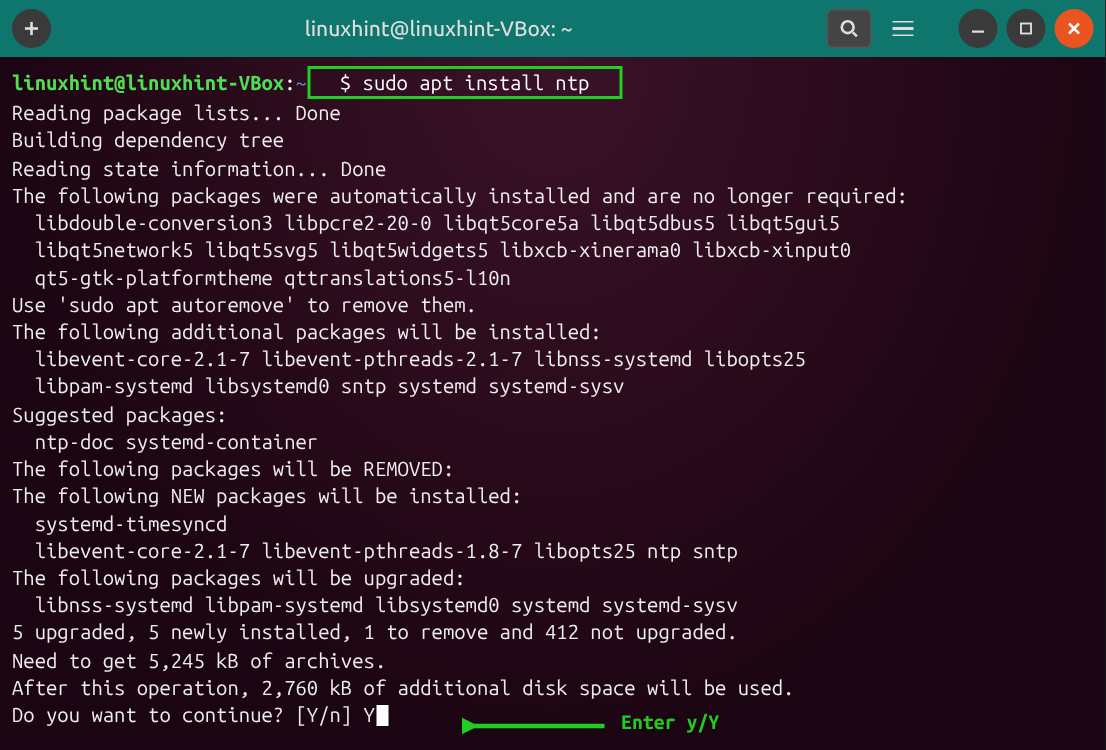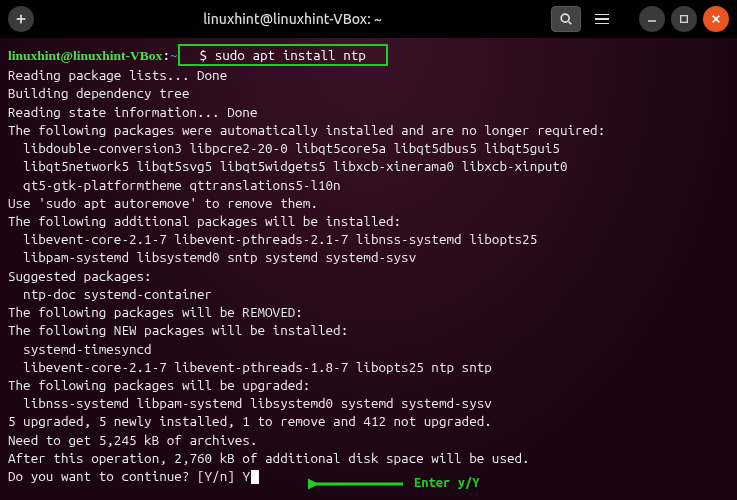--- a/index.html
+++ b/index.html
@@ -6,21 +6,21 @@
     body {
       width: 737px;
       height: 500px;
       background: #1a1a1a;
       font-family: "Ubuntu Mono", "Consolas", monospace;
       font-size: 13.5px;
       overflow: hidden;
     }
     .titlebar {
       height: 38px;
-      background: #000000;
+      background: #0f766e;
       display: flex;
       align-items: center;
       padding: 0 8px;
       gap: 6px;
     }
     .title-text {
       flex: 1;
       text-align: center;
       color: #ddd;
       font-family: "Ubuntu", sans-serif;
@@ -61,21 +61,21 @@
     .hamburger span { width: 14px; height: 1.5px; background: #ddd; }
     .terminal {
       padding: 6px 8px;
       color: #fff;
       line-height: 1.35;
       background: #2b0a1a;
       background: radial-gradient(ellipse at 50% 0%, #3b1228 0%, #1c0512 70%);
       height: calc(500px - 38px);
       position: relative;
     }
-    .prompt-user { color: #4fe04f; font-weight: bold; font-family: Liberation Serif, serif; }
+    .prompt-user { color: #4fe04f; font-weight: bold; }
     .prompt-path { color: #5a9fd4; }
     .white { color: #fff; }
     .cmd-box {
       border: 2px solid #1fcf1f;
       padding: 0 20px;
       display: inline-block;
     }
     .term-line { white-space: pre; color: #eee; }
     .cursor {
       display: inline-block;

